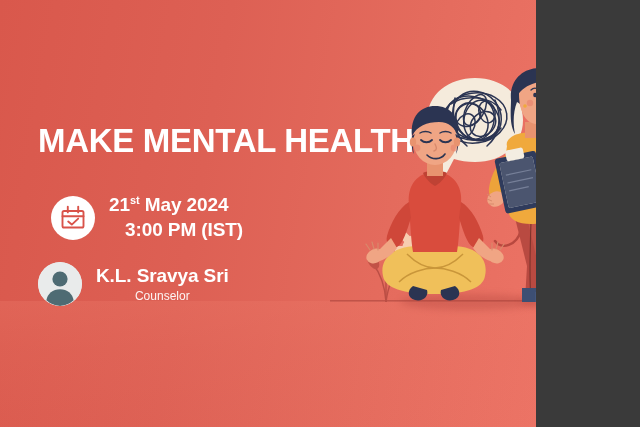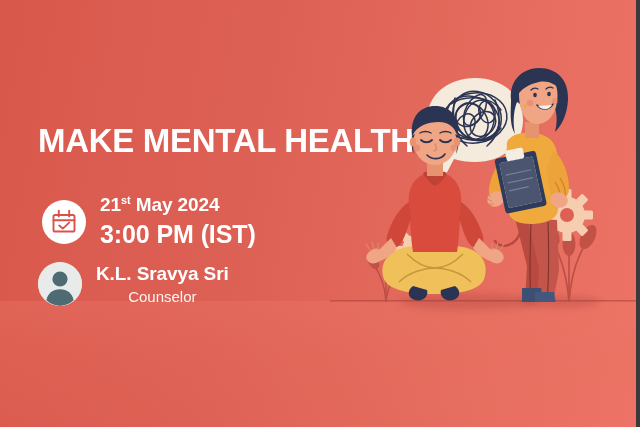--- a/index.html
+++ b/index.html
@@ -3,21 +3,21 @@
 <meta charset="utf-8">
 <title>Webinar Banner</title>
 <style>
   html, body {
     margin: 0;
     padding: 0;
     background: #3a3a3a;
   }
   #banner {
     position: relative;
-    width: 636px;
+    width: 536px;
     height: 427px;
     overflow: hidden;
     font-family: "Liberation Sans", sans-serif;
     background: linear-gradient(100deg, #d9584c 0%, #dd6054 38%, #e46b5d 70%, #ec7365 100%);
     -webkit-font-smoothing: antialiased;
   }
 
   
   .ground-line {
     position: absolute;
@@ -57,21 +57,21 @@
   }
   .headline .ln { display: block; white-space: nowrap; }
 
   
   .info-row {
     position: absolute;
     display: flex;
     align-items: center;
     gap: 14px;
   }
-  #date-row { left: 42px; top: 193px; }
+  #date-row { left: 51px; top: 193px; }
   #speaker-row { left: 38px; top: 262px; text-align: center; }
 
   .icon-circle {
     width: 44px;
     height: 44px;
     border-radius: 50%;
     flex: 0 0 44px;
     display: flex;
     align-items: center;
     justify-content: center;
@@ -87,28 +87,29 @@
     color: #ffffff;
   }
   .line-primary {
     font-size: 19px;
     font-weight: bold;
     line-height: 1.3;
     letter-spacing: -0.1px;
     white-space: nowrap;
   }
   .line-secondary {
-    font-size: 25px;
+    font-size: 19px;
     font-weight: bold;
     line-height: 1.3;
     letter-spacing: -0.1px;
     white-space: nowrap;
+    margin-left: 16px;
   }
   .line-role {
-    font-size: 15px;
+    font-size: 12px;
     font-weight: normal;
     line-height: 1.35;
     color: rgba(255,255,255,0.93);
     white-space: nowrap;
   }
   .sup {
     font-size: 11px;
     vertical-align: super;
     line-height: 0;
     font-weight: bold;

